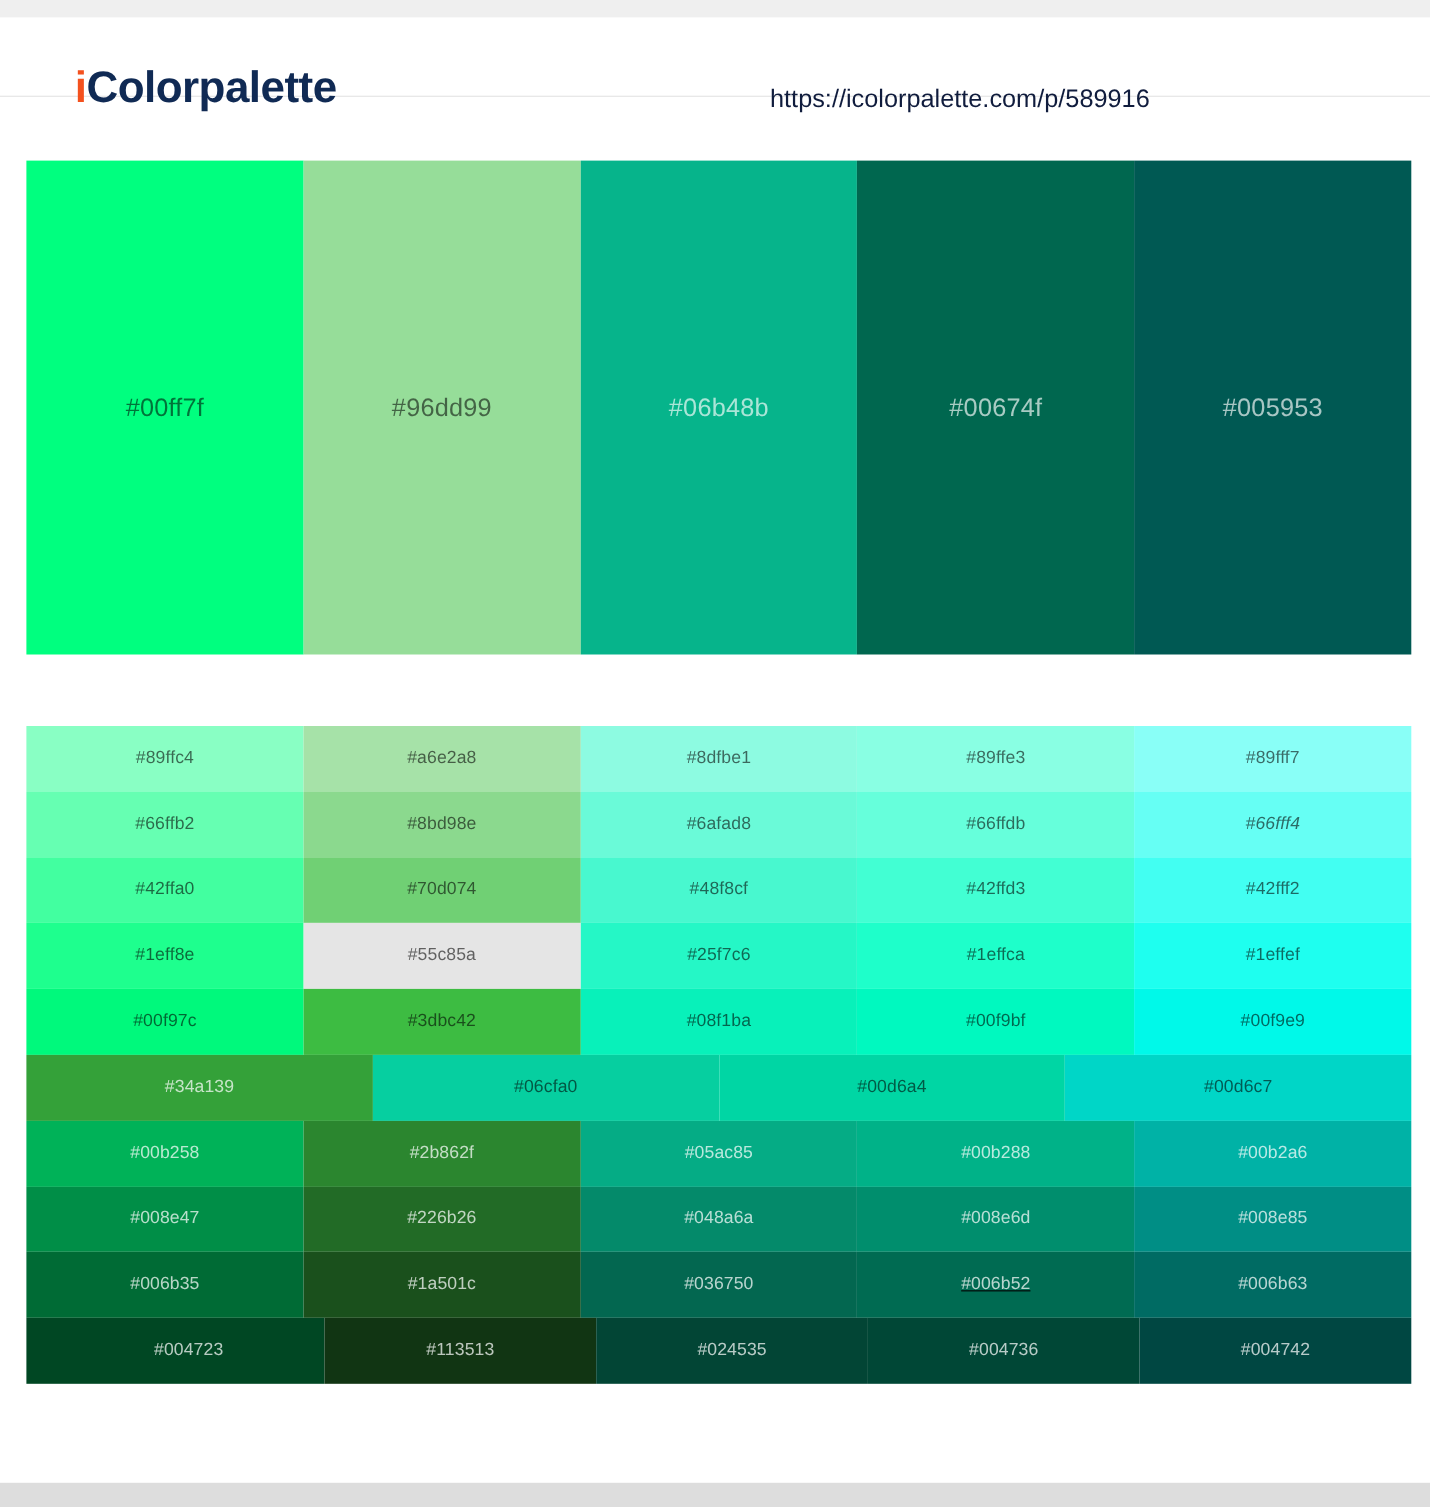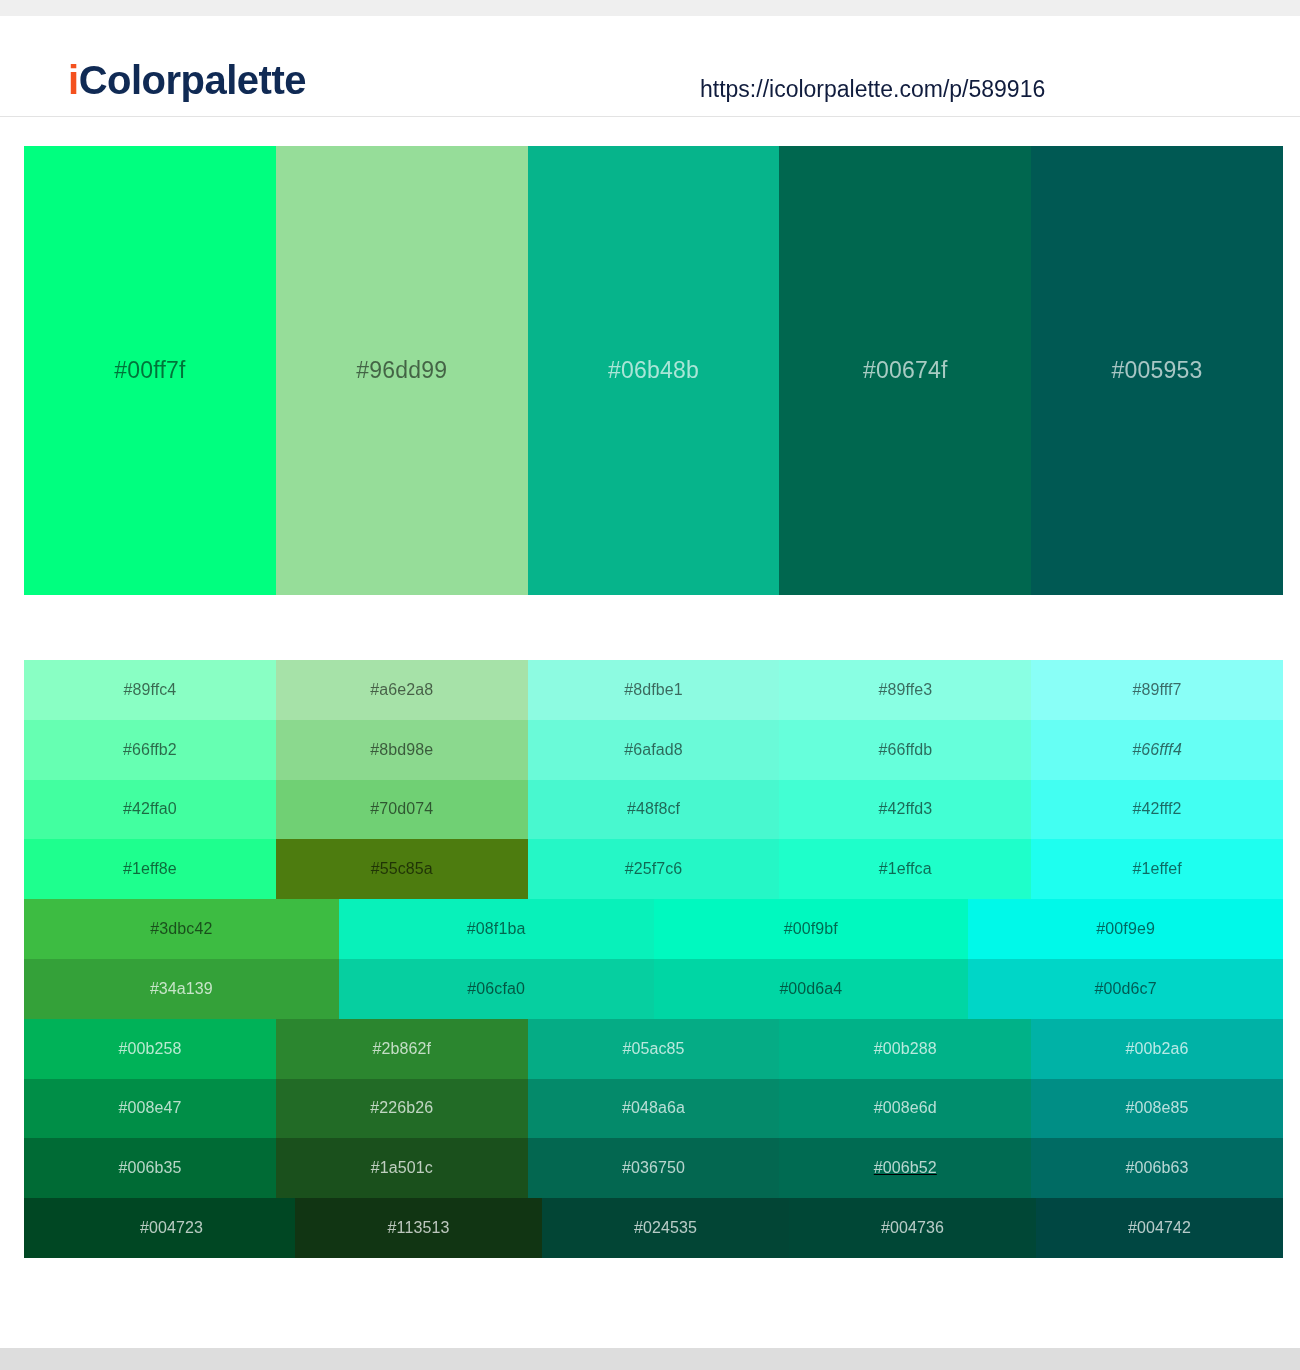--- a/index.html
+++ b/index.html
@@ -16,21 +16,21 @@
   
   .topbar {
     width: 100%;
     height: 16px;
     background: #efefef;
   }
 
   
   .header {
     position: relative;
-    height: 101px;
+    height: 72px;
     background: #ffffff;
     border-bottom: 1px solid #e3e3e3;
   }
   .logo {
     position: absolute;
     left: 68px;
     top: 44px;
     font-size: 40px;
     font-weight: bold;
     letter-spacing: -0.5px;
@@ -191,34 +191,37 @@
         <span class="shade-label dark">#42ffd3</span>
       </div>
       <div class="shade-cell" style="background: rgb(66, 255, 242);">
         <span class="shade-label dark">#42fff2</span>
       </div>
     </div>
     <div class="shade-row">
       <div class="shade-cell" style="background: rgb(30, 255, 142);">
         <span class="shade-label dark">#1eff8e</span>
       </div>
-      <div class="shade-cell" style="background: #4d7c0f;">
+      <div class="shade-cell" style="background: #e5e5e5;">
         <span class="shade-label dark">#55c85a</span>
       </div>
       <div class="shade-cell" style="background: rgb(37, 247, 198);">
         <span class="shade-label dark">#25f7c6</span>
       </div>
       <div class="shade-cell" style="background: rgb(30, 255, 202);">
         <span class="shade-label dark">#1effca</span>
       </div>
       <div class="shade-cell" style="background: rgb(30, 255, 239);">
         <span class="shade-label dark">#1effef</span>
       </div>
     </div>
     <div class="shade-row">
+      <div class="shade-cell" style="background: rgb(0, 249, 124);">
+        <span class="shade-label dark">#00f97c</span>
+      </div>
       <div class="shade-cell" style="background: rgb(61, 188, 66);">
         <span class="shade-label dark">#3dbc42</span>
       </div>
       <div class="shade-cell" style="background: rgb(8, 241, 186);">
         <span class="shade-label dark">#08f1ba</span>
       </div>
       <div class="shade-cell" style="background: rgb(0, 249, 191);">
         <span class="shade-label dark">#00f9bf</span>
       </div>
       <div class="shade-cell" style="background: rgb(0, 249, 233);">

